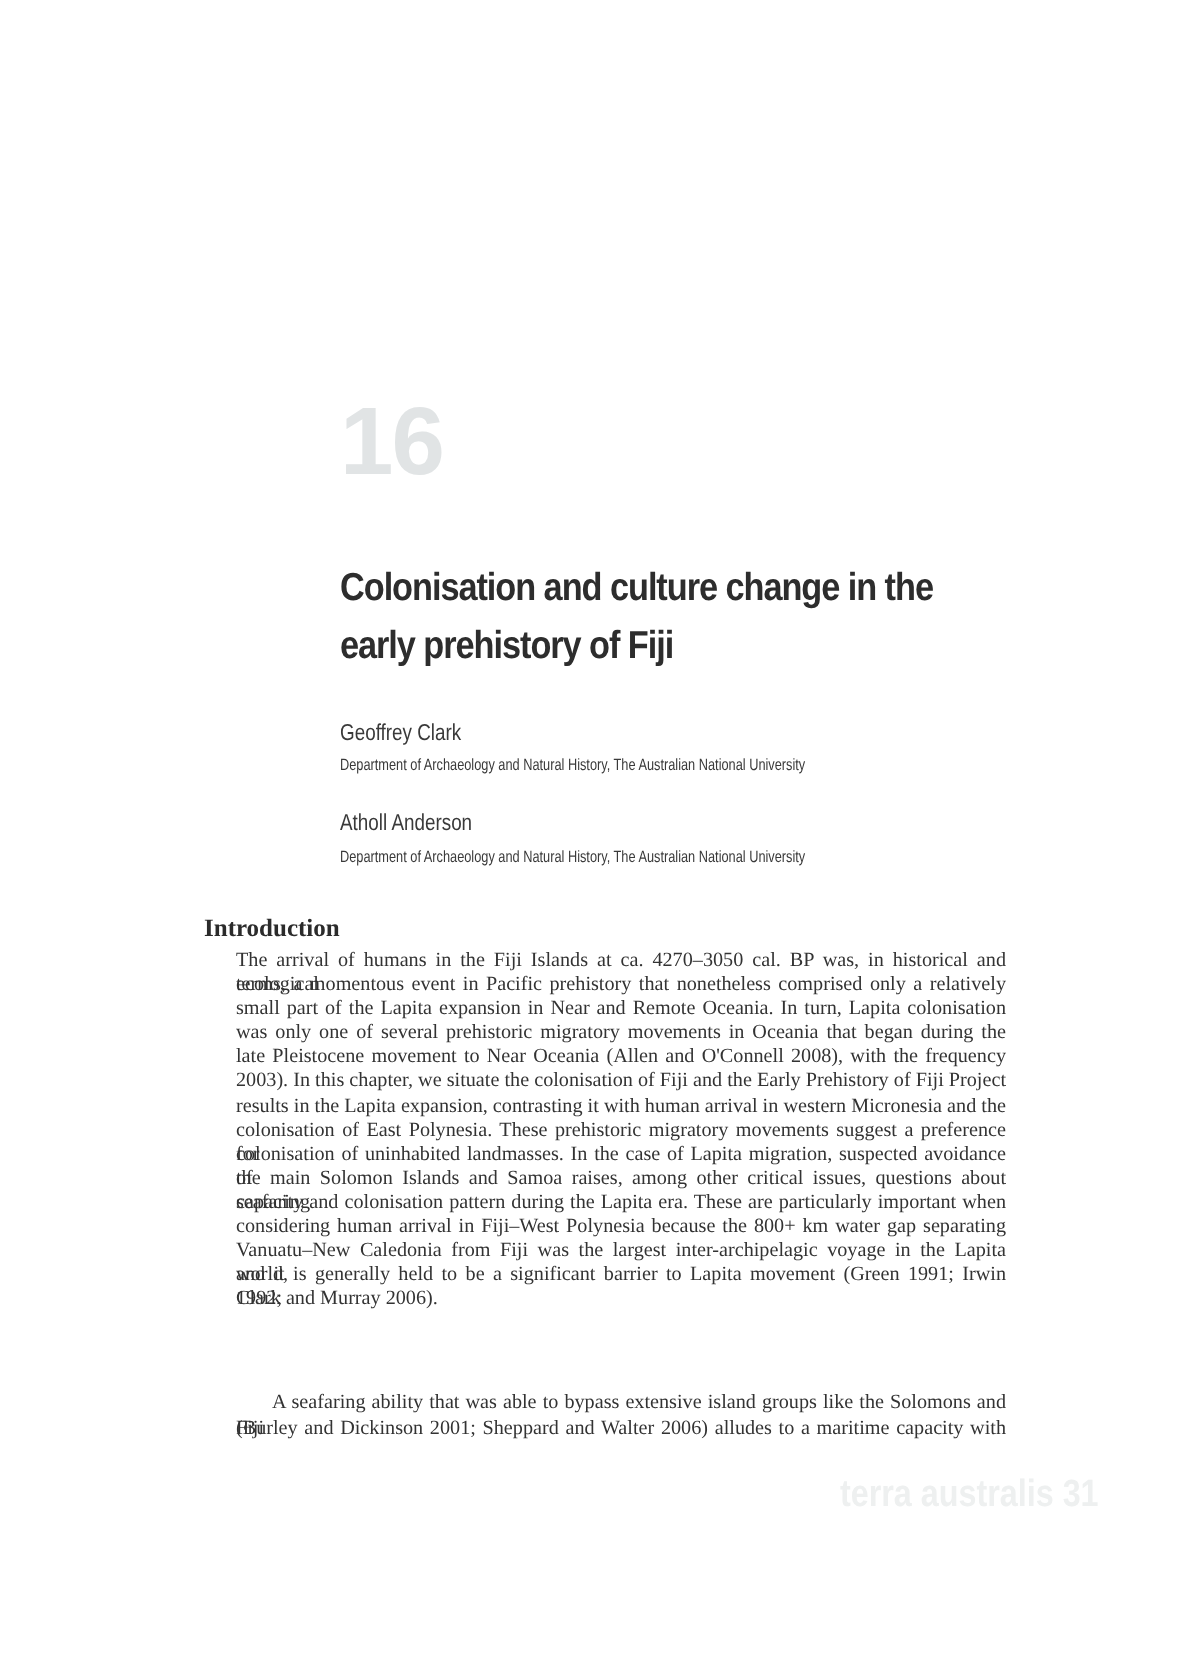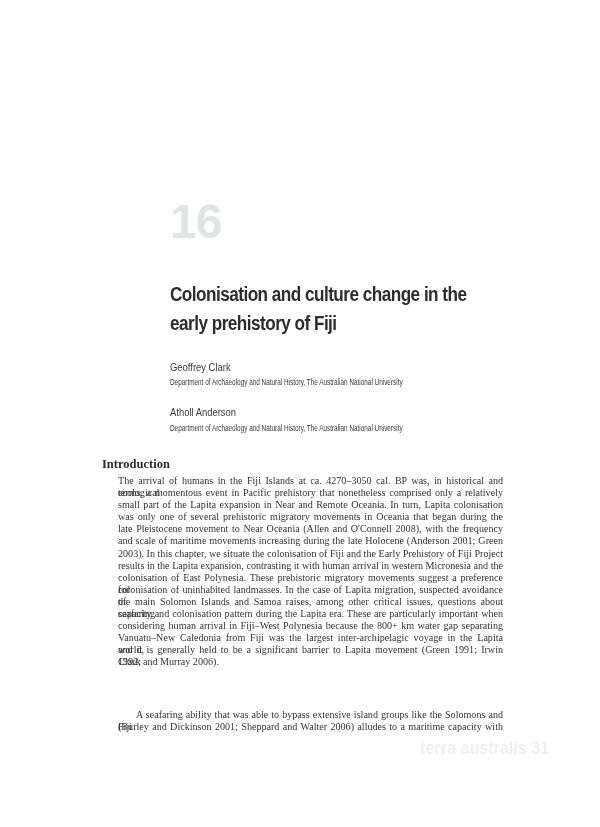--- a/index.html
+++ b/index.html
@@ -32,21 +32,20 @@
 
 <div class="heading">Introduction</div>
 
 <div class="body">
   <div>
     <span class="line">The arrival of humans in the Fiji Islands at ca. 4270–3050 cal. BP was, in historical and ecological</span>
     <span class="line">terms, a momentous event in Pacific prehistory that nonetheless comprised only a relatively</span>
     <span class="line">small part of the Lapita expansion in Near and Remote Oceania. In turn, Lapita colonisation</span>
     <span class="line">was only one of several prehistoric migratory movements in Oceania that began during the</span>
     <span class="line">late Pleistocene movement to Near Oceania (Allen and O'Connell 2008), with the frequency</span>
-    <span class="line">and scale of maritime movements increasing during the late Holocene (Anderson 2001; Green</span>
     <span class="line">2003). In this chapter, we situate the colonisation of Fiji and the Early Prehistory of Fiji Project</span>
     <span class="line">results in the Lapita expansion, contrasting it with human arrival in western Micronesia and the</span>
     <span class="line">colonisation of East Polynesia. These prehistoric migratory movements suggest a preference for</span>
     <span class="line">colonisation of uninhabited landmasses. In the case of Lapita migration, suspected avoidance of</span>
     <span class="line">the main Solomon Islands and Samoa raises, among other critical issues, questions about seafaring</span>
     <span class="line">capacity and colonisation pattern during the Lapita era. These are particularly important when</span>
     <span class="line">considering human arrival in Fiji–West Polynesia because the 800+ km water gap separating</span>
     <span class="line">Vanuatu–New Caledonia from Fiji was the largest inter-archipelagic voyage in the Lapita world,</span>
     <span class="line">and it is generally held to be a significant barrier to Lapita movement (Green 1991; Irwin 1992;</span>
     <span class="line left">Clark and Murray 2006).</span>

